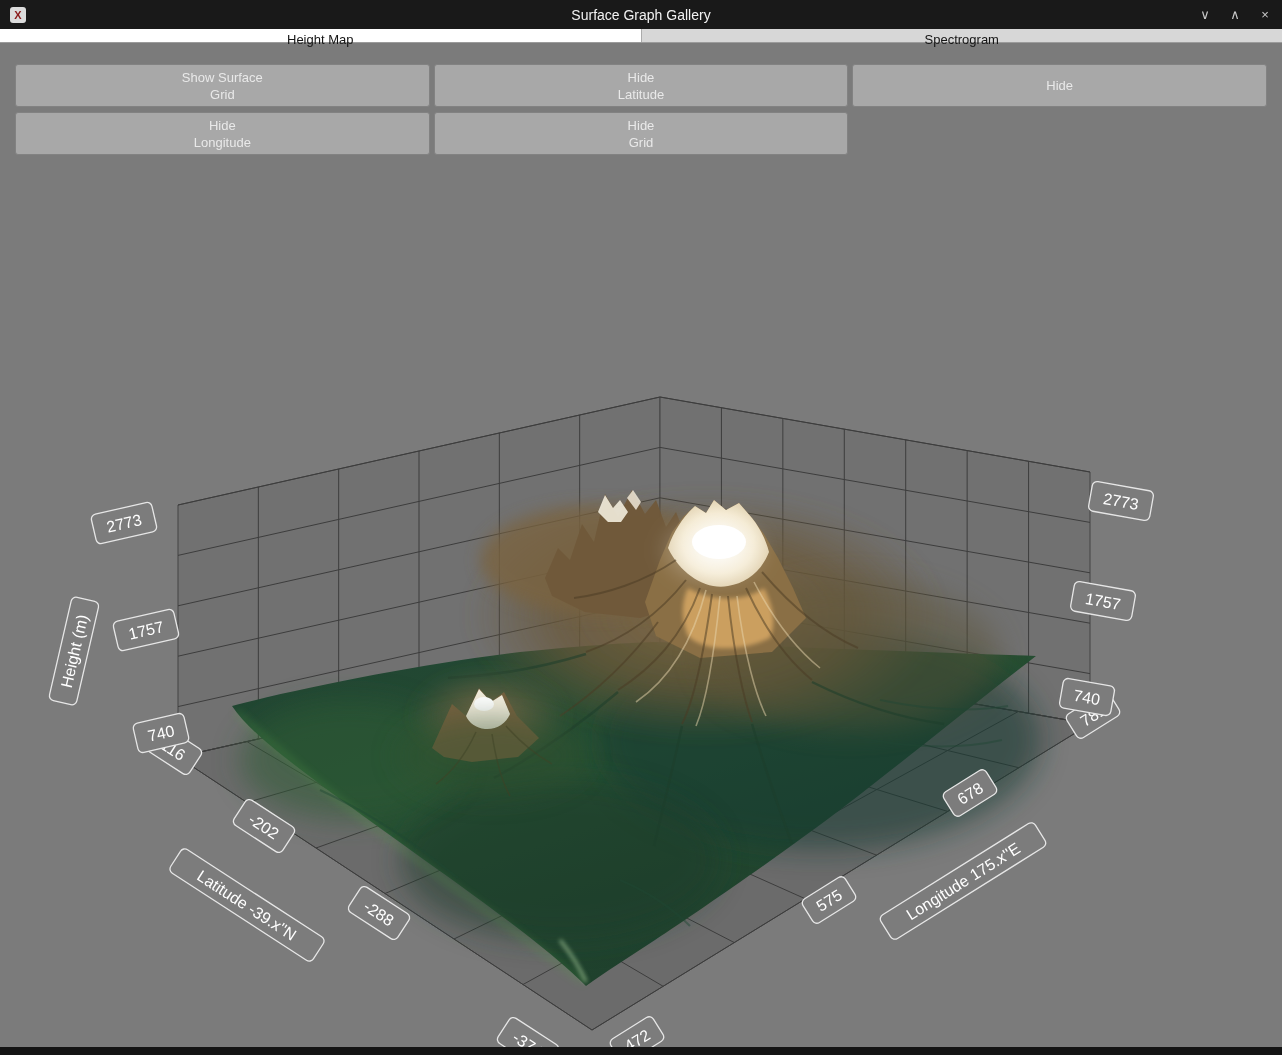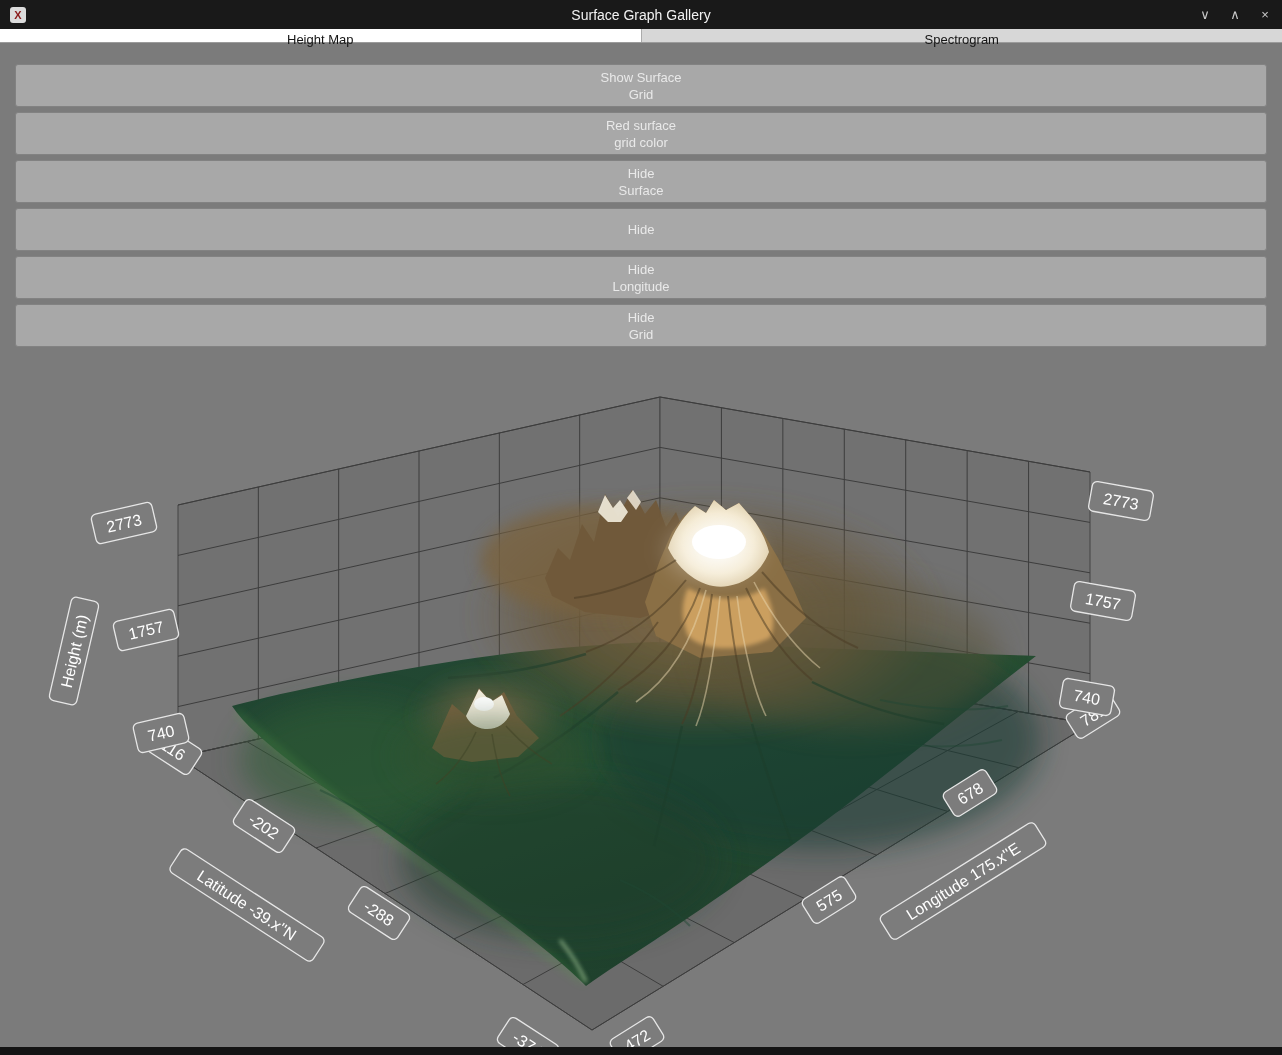--- a/index.html
+++ b/index.html
@@ -16,21 +16,21 @@
   .wc{color:#c9c9c9;font-size:13px;width:14px;text-align:center;cursor:pointer}
   
   .tabbar{position:absolute;top:29px;left:0;right:0;height:14px;display:flex;background:#d2d2d2;
           z-index:5;border-bottom:1px solid #9b9b9b}
   .tab{flex:1;text-align:center;font-size:13px;line-height:21px;color:#151515;background:#d7d7d7;
        border-right:1px solid #ababab;cursor:pointer}
   .tab:last-child{border-right:none}
   .tab.active{background:#ffffff}
   
   .controls{position:absolute;top:64px;left:15px;right:15px;display:grid;
-            grid-template-columns:1fr;column-gap:4px;row-gap:5px;z-index:5}
+            grid-template-columns:1fr 1fr 1fr;column-gap:4px;row-gap:5px;z-index:5}
   .ctl{height:43px;background:#a8a8a8;border:1px solid #828282;border-radius:3px;color:#e9e9e9;
        font-size:13px;line-height:17px;font-family:"Liberation Sans",sans-serif;cursor:pointer;padding:3px 0}
   .ctl span{display:block}
   
   #scene{position:absolute;top:0;left:0;z-index:1}
   .wall{fill:#717171;stroke:#454545;stroke-width:1}
   .floorpoly{fill:#6b6b6b;stroke:#454545;stroke-width:1}
   .grid line{stroke:#3d3d3d;stroke-width:1}
   .axlabel rect{fill:#7c7c7c;stroke:#e6e6e6;stroke-width:1.3}
   .axlabel text{fill:#ffffff;font-size:16px;text-anchor:middle;font-family:"Liberation Sans",sans-serif}
@@ -288,26 +288,22 @@
     <div class="tab active">Height Map</div>
     <div class="tab">Spectrogram</div>
   </div>
 
   <div class="controls">
     <button class="ctl">
       <span>Show Surface</span>
       <span>Grid</span>
     </button>
     <button class="ctl">
-      <span>Red surface</span>
-      <span>grid color</span>
-    </button>
-    <button class="ctl">
       <span>Hide</span>
-      <span>Surface</span>
+      <span>Latitude</span>
     </button>
     <button class="ctl">
       <span>Hide</span>
     </button>
     <button class="ctl">
       <span>Hide</span>
       <span>Longitude</span>
     </button>
     <button class="ctl">
       <span>Hide</span>

